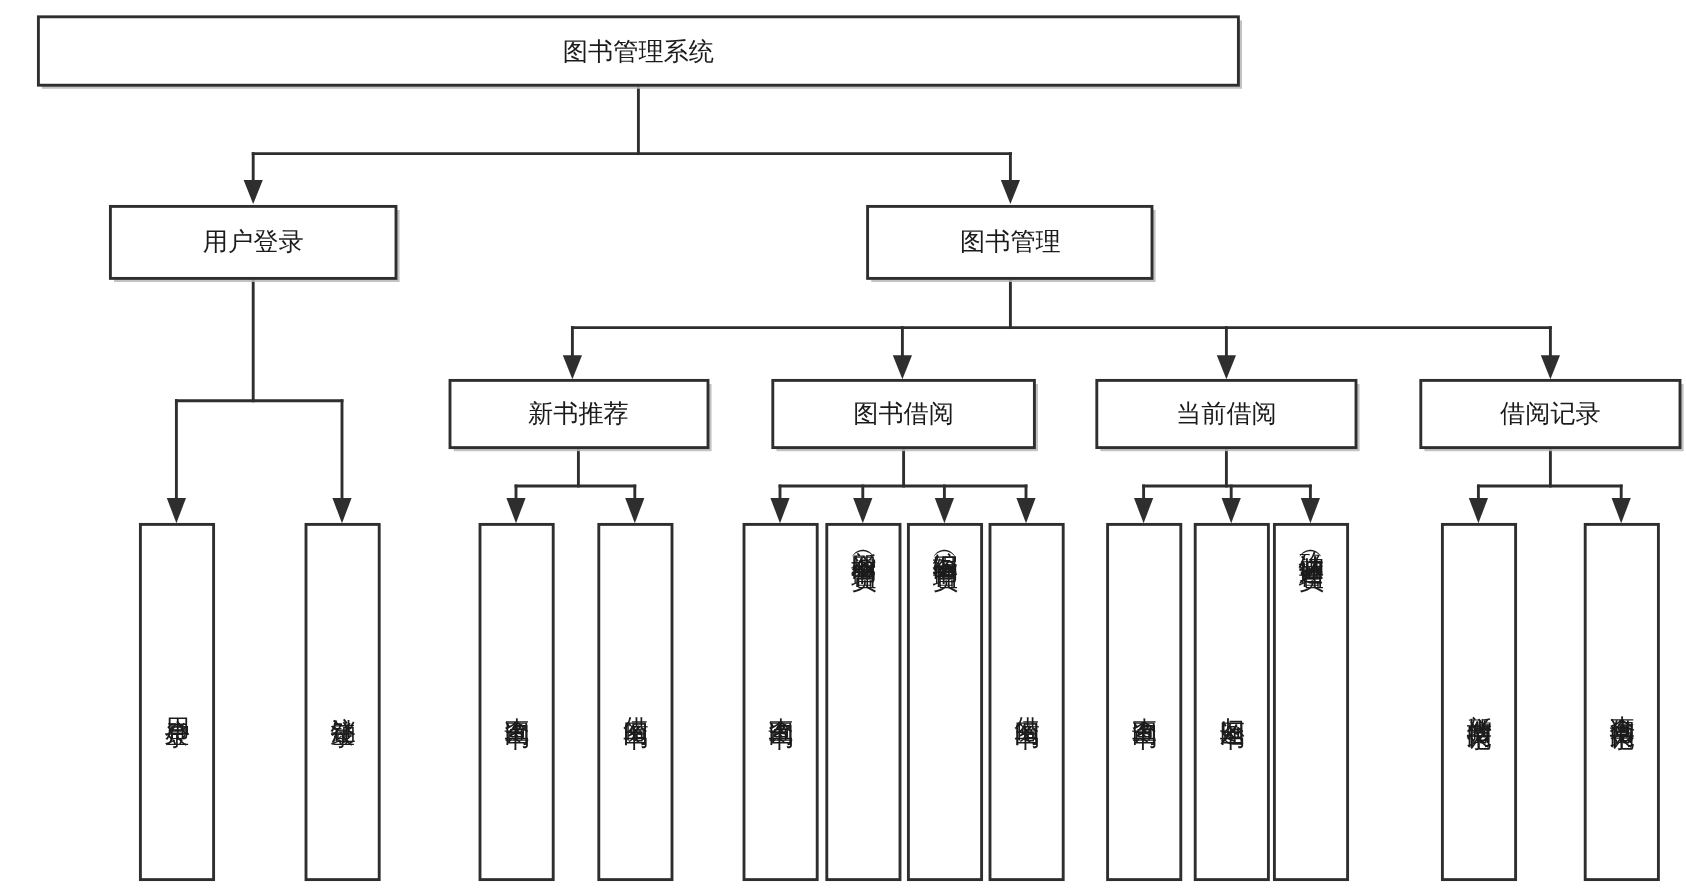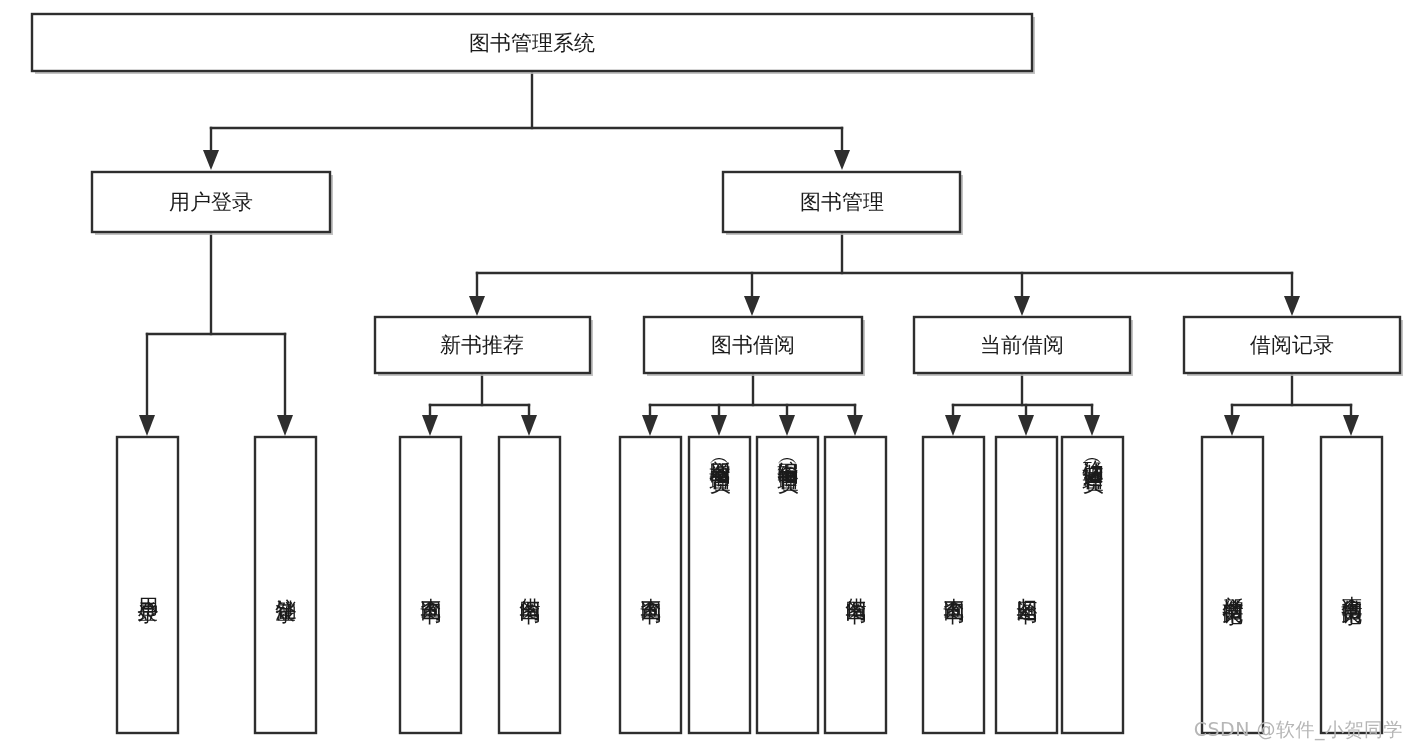--- a/index.html
+++ b/index.html
@@ -258,15 +258,14 @@
     <span class="leaf-label-text">确认归还（管理员）</span>
   </div>
 
   <div class="leaf-label-box" style="left:1190px; top:437px; width:61px; height:296px;">
     <span class="leaf-label-text">新增借阅记录</span>
   </div>
   <div class="leaf-label-box" style="left:1309px; top:437px; width:61px; height:296px;">
     <span class="leaf-label-text">查询借阅记录</span>
   </div>
 
-  <div class="watermark">CSDN @软件_小贺同学</div>
 
 </div>
 
 </body></html>

